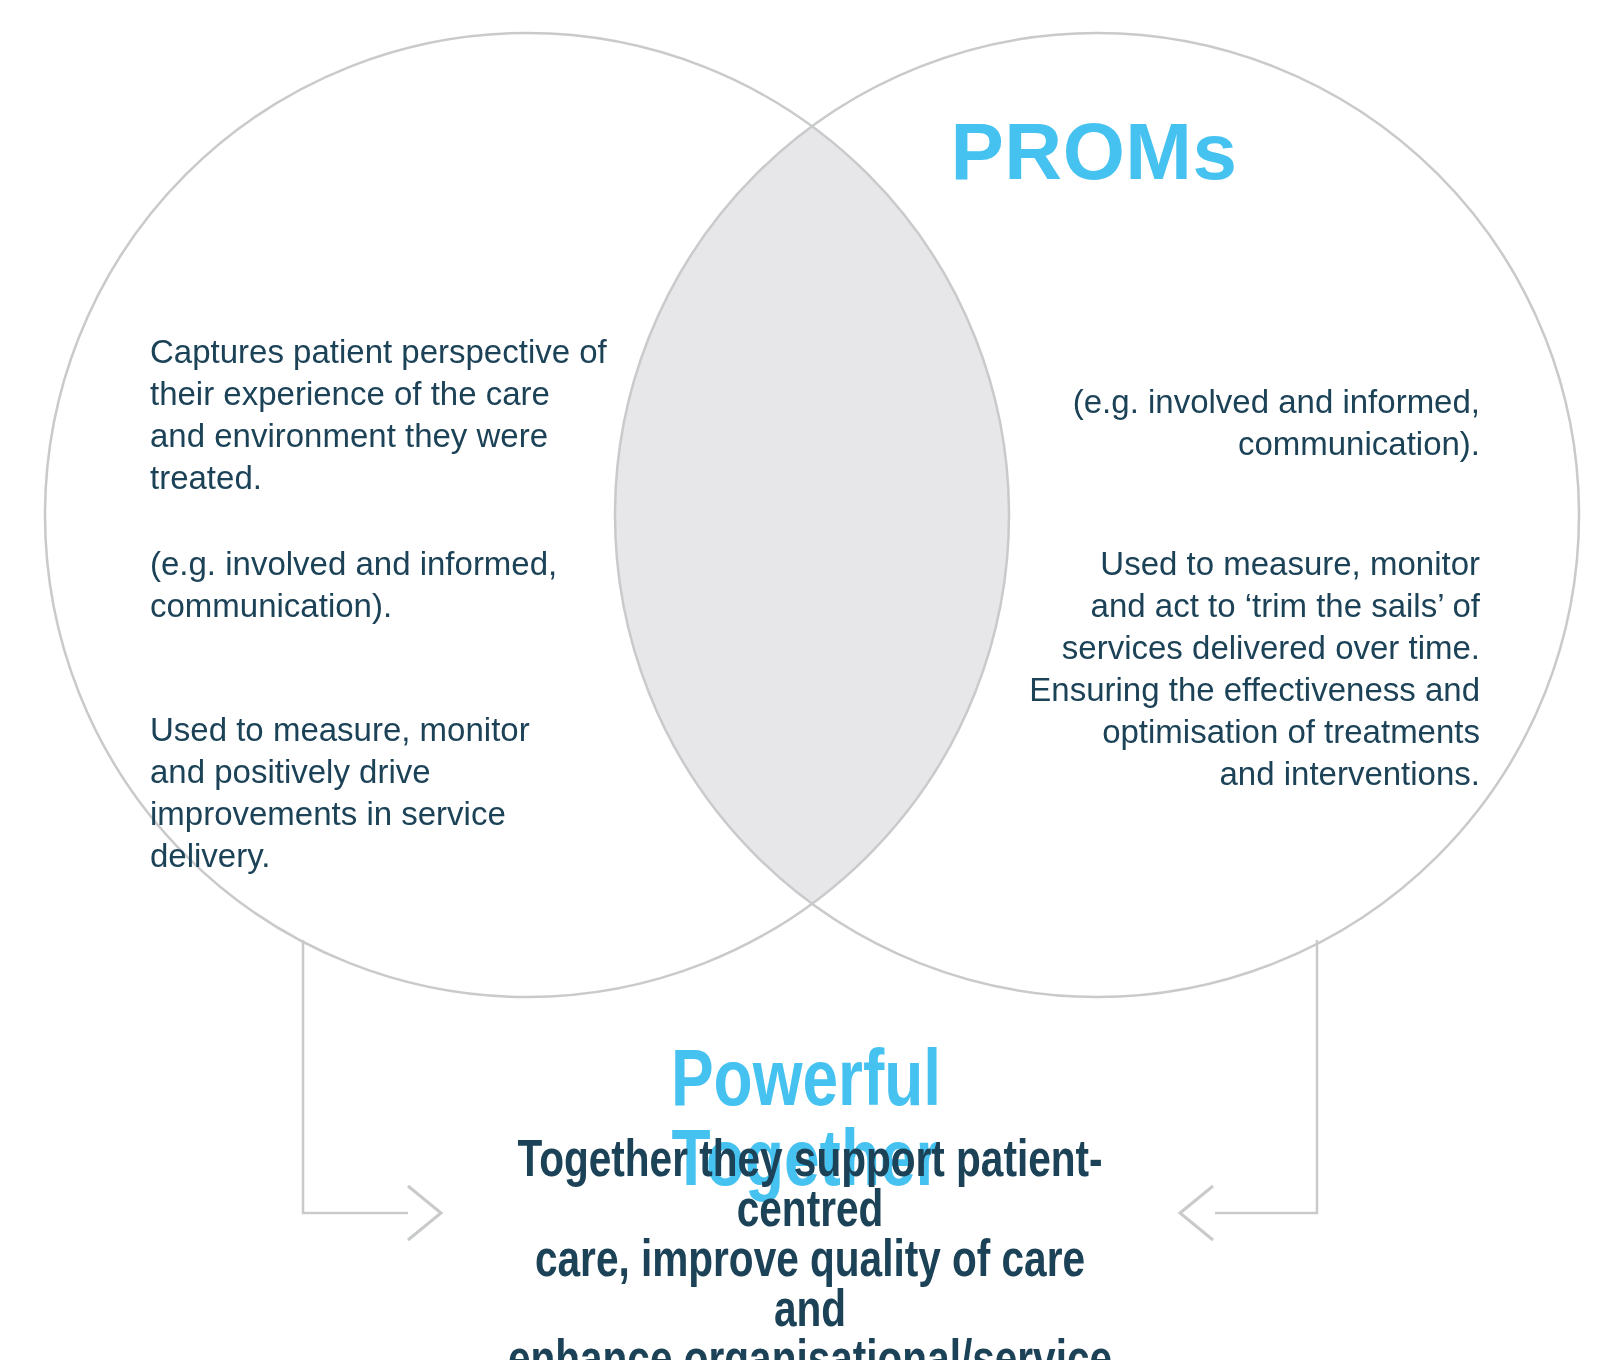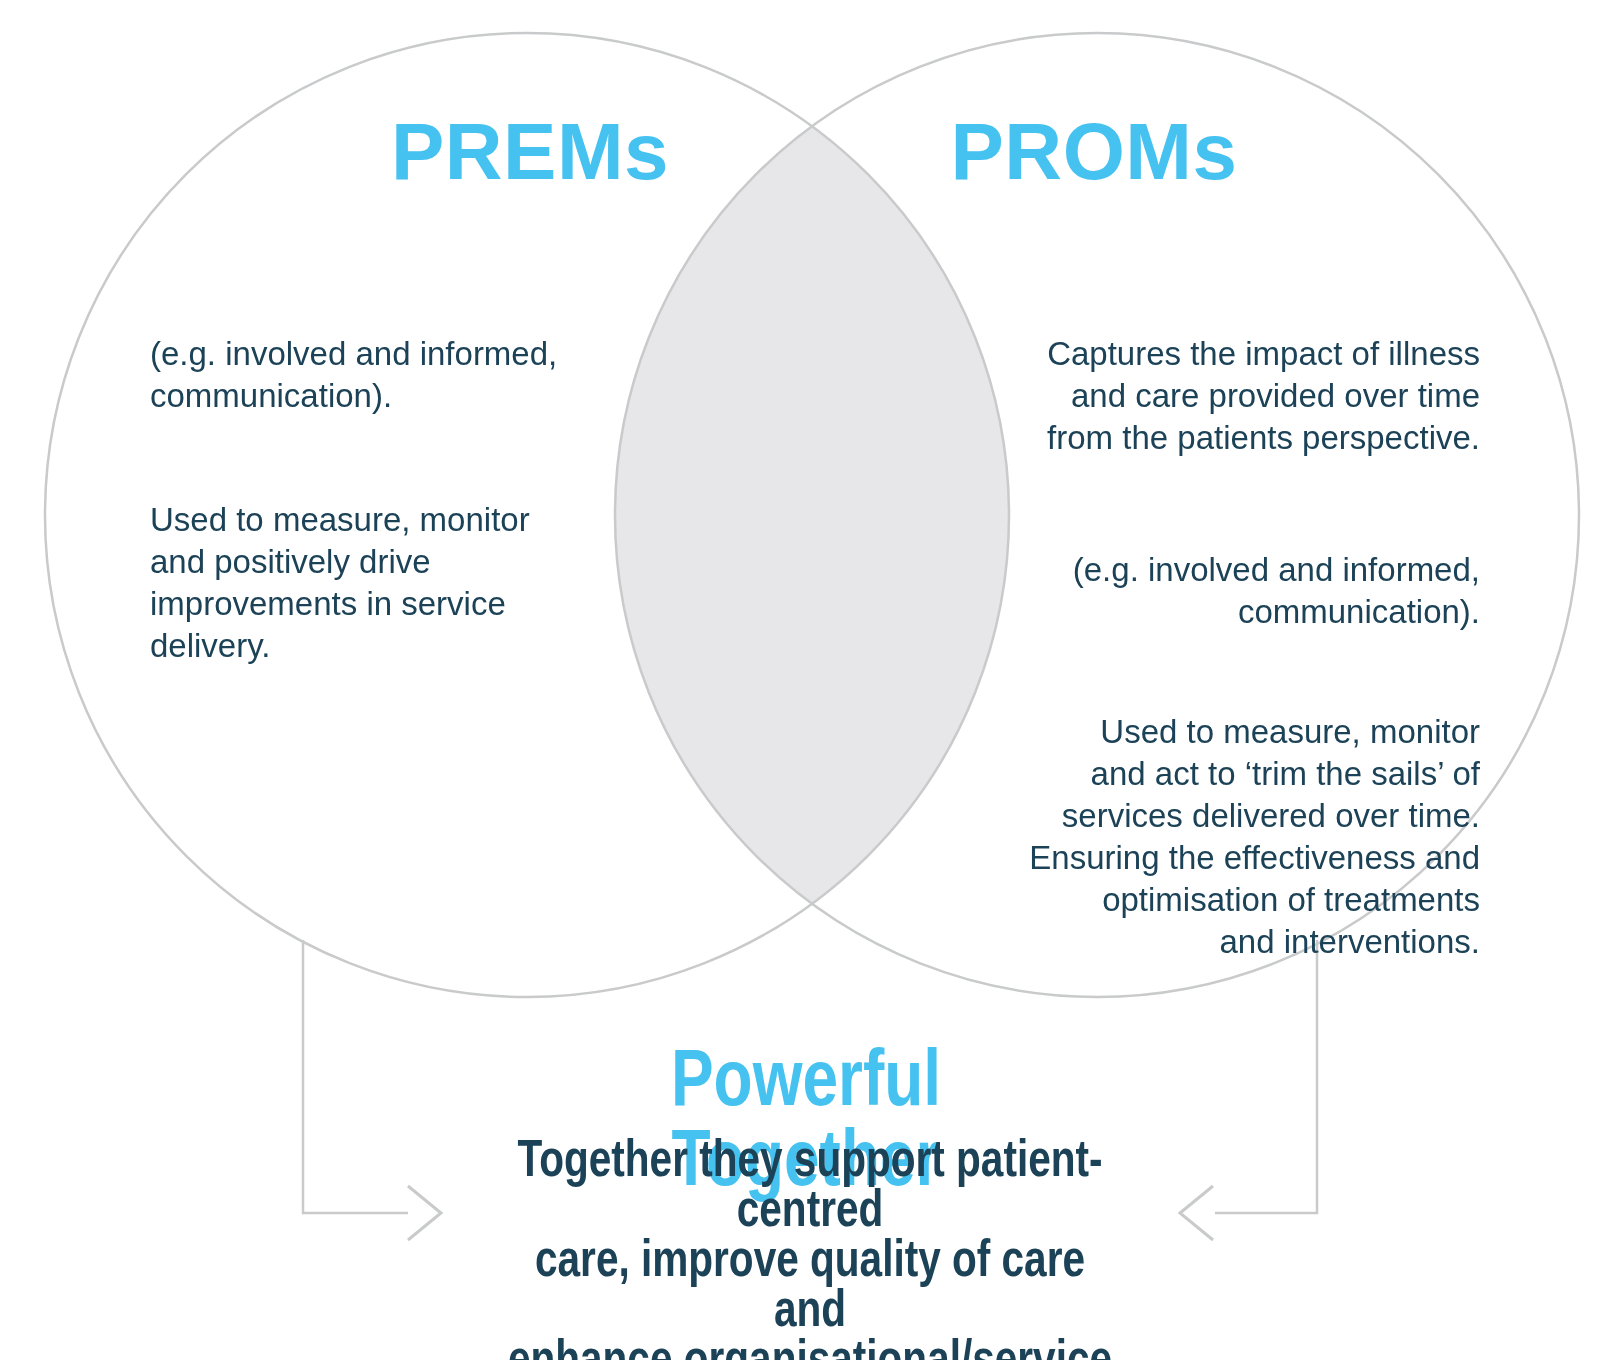--- a/index.html
+++ b/index.html
@@ -89,35 +89,35 @@
 
     <circle class="circ" cx="527" cy="515" r="482"></circle>
     <circle class="circ" cx="1097" cy="515" r="482"></circle>
 
     <polyline class="conn" points="303,940 303,1213 408,1213"></polyline>
     <polyline class="chev" points="408,1186 441,1213 408,1240"></polyline>
     <polyline class="conn" points="1317,940 1317,1213 1215,1213"></polyline>
     <polyline class="chev" points="1213,1186 1180,1213 1213,1240"></polyline>
   </svg>
 
-  <div class="circle-title prems-title">PREMs</div>
   <div class="col col-left">
+    <p class="p1">Captures patient perspective of
+their experience of the care
+and environment they were
+treated.</p>
     <p class="p2">(e.g. involved and informed,
 communication).</p>
     <p class="p3">Used to measure, monitor
 and positively drive
 improvements in service
 delivery.</p>
   </div>
 
   <div class="circle-title proms-title">PROMs</div>
   <div class="col col-right">
-    <p class="p1">Captures the impact of illness
-and care provided over time
-from the patients perspective.</p>
     <p class="p2">(e.g. involved and informed,
 communication).</p>
     <p class="p3">Used to measure, monitor
 and act to ‘trim the sails’ of
 services delivered over time.
 Ensuring the effectiveness and
 optimisation of treatments
 and interventions.</p>
   </div>
 

